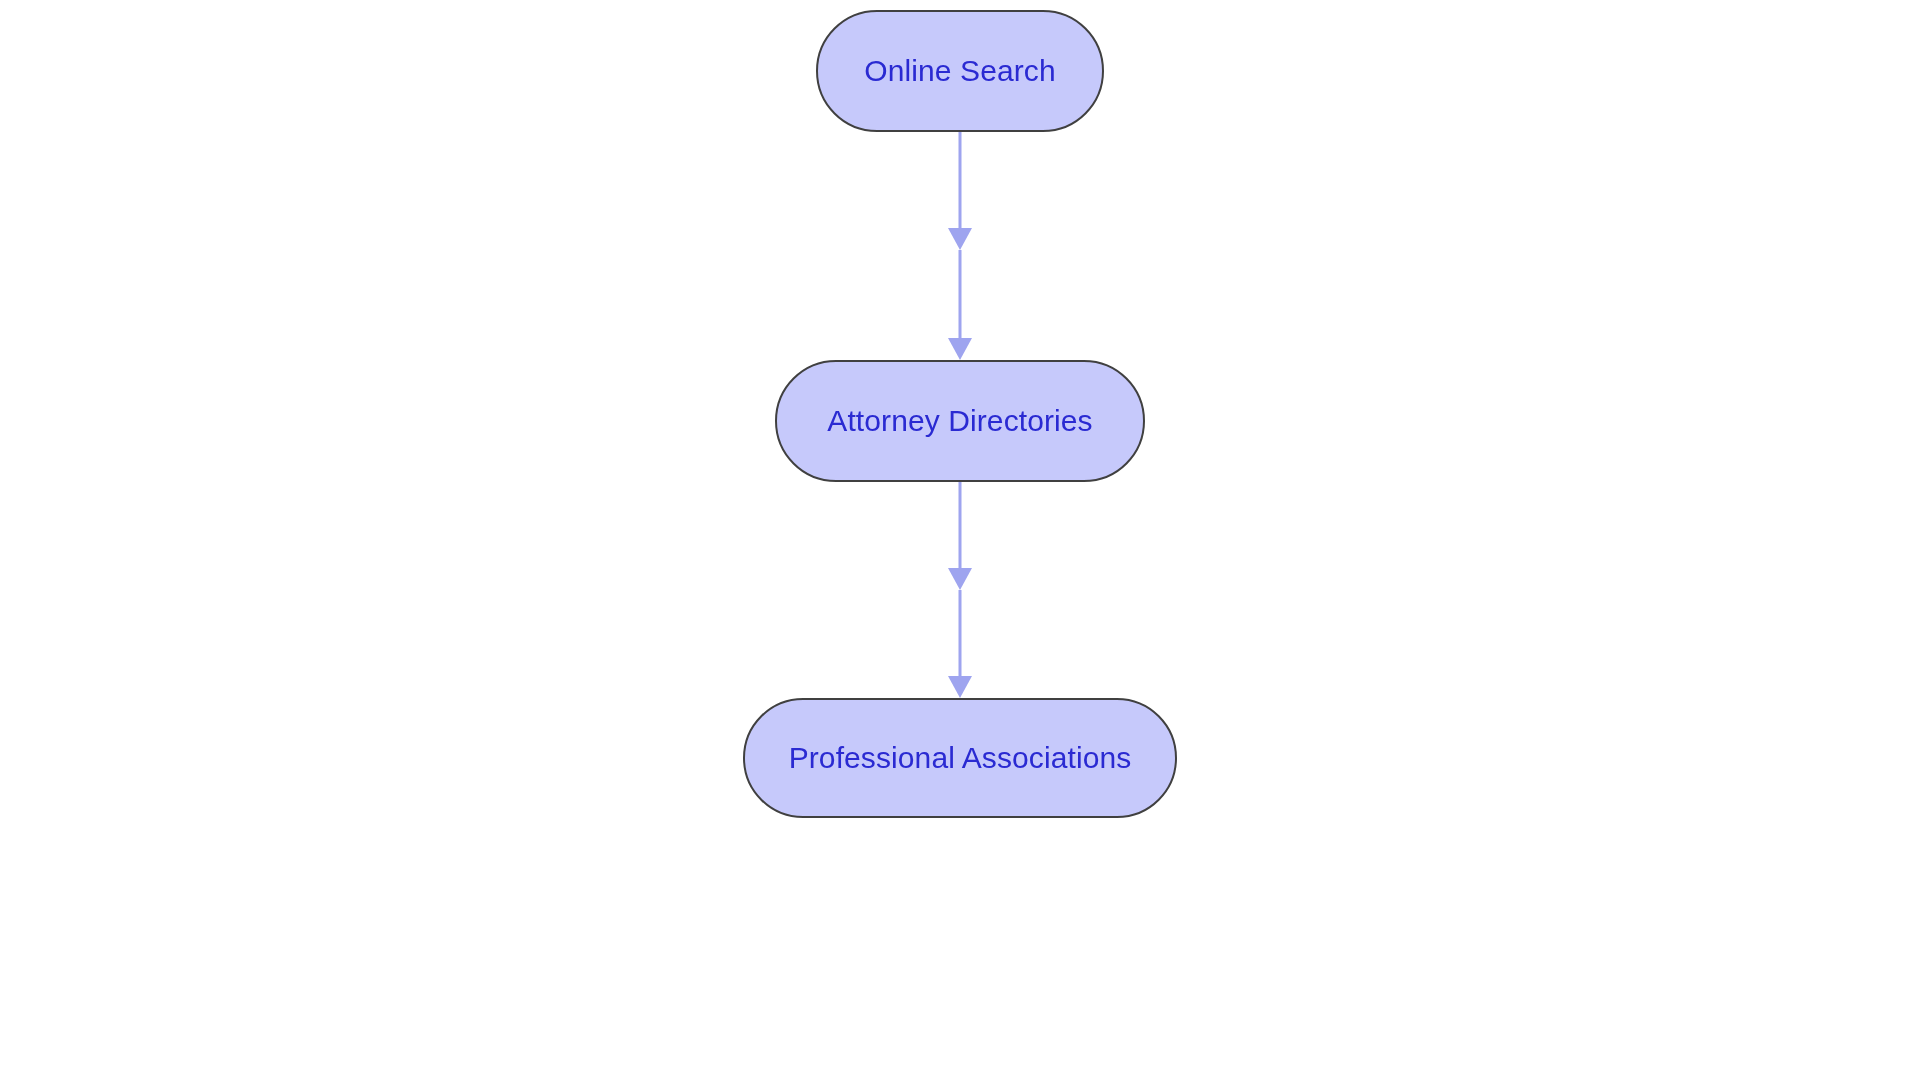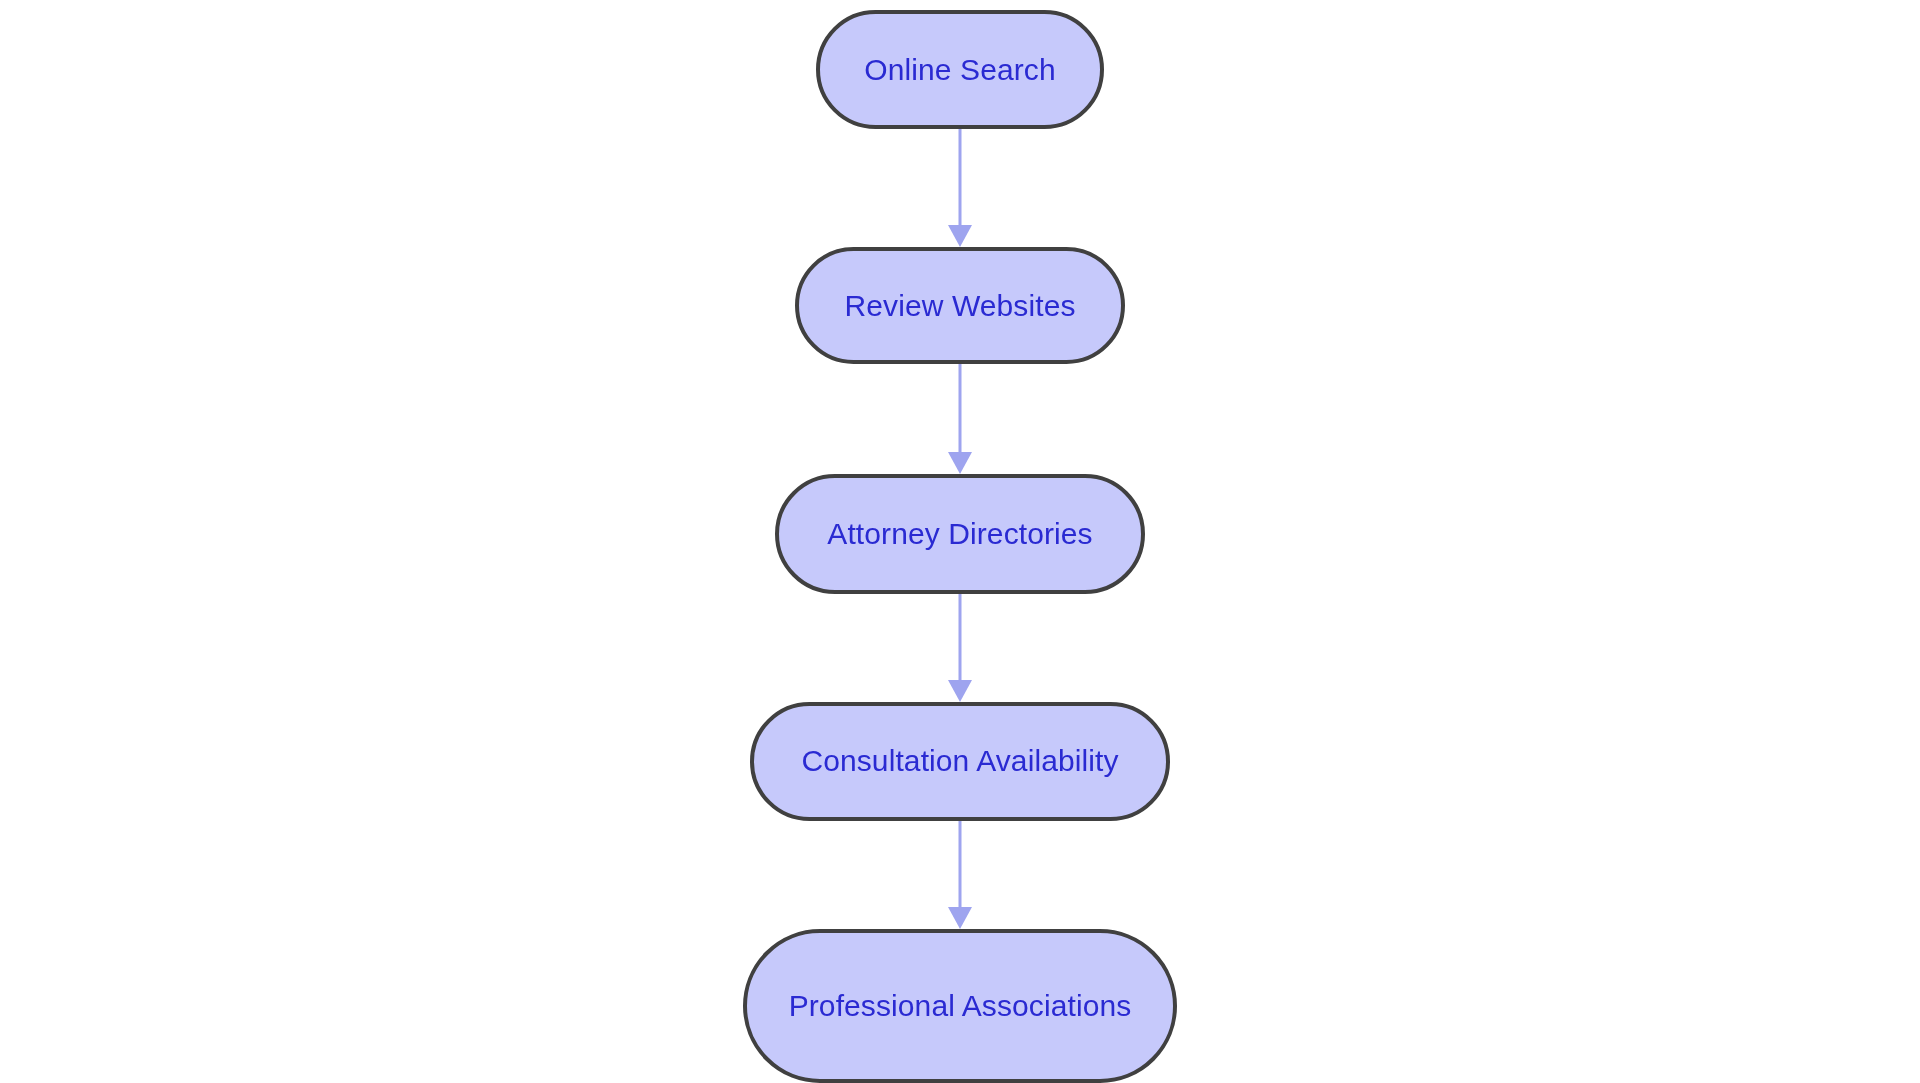--- a/index.html
+++ b/index.html
@@ -34,21 +34,21 @@
     align-items: center;
   }
 
   
   .flow-node {
     box-sizing: border-box;
     display: flex;
     align-items: center;
     justify-content: center;
     background: #c6c9fb;
-    border: 4px solid #404040;
+    border: 2px solid #404040;
     border-radius: 9999px;
     color: #2a2ad2;
     font-size: 30px;
     font-weight: 400;
     letter-spacing: 0.1px;
     line-height: 1;
     white-space: nowrap;
     user-select: none;
   }
   .flow-node .node-label {
@@ -56,21 +56,21 @@
     font-size: 30px;
     line-height: 1;
     padding: 0 4px;
   }
 
   
   .node-1 { width: 288px; height: 122px; margin-top: 10px; }
   .node-2 { width: 330px; height: 120px; }
   .node-3 { width: 370px; height: 122px; text-align: right; }
   .node-4 { width: 420px; height: 122px; }
-  .node-5 { width: 434px; height: 158px; }
+  .node-5 { width: 434px; height: 120px; }
 
   
   .flow-connector {
     position: relative;
     width: 26px;
     height: 118px;
     flex: none;
   }
   .flow-connector .conn-line {
     position: absolute;
@@ -108,41 +108,35 @@
 
     <div class="flow-node node-1">
       <span class="node-label">Online Search</span>
     </div>
 
     <div class="flow-connector conn-1">
       <div class="conn-line"></div>
       <div class="conn-arrowhead"></div>
     </div>
 
-    <div class="flow-node node-2">
-      <span class="node-label">Review Websites</span>
-    </div>
 
     <div class="flow-connector conn-2">
       <div class="conn-line"></div>
       <div class="conn-arrowhead"></div>
     </div>
 
     <div class="flow-node node-3">
       <span class="node-label">Attorney Directories</span>
     </div>
 
     <div class="flow-connector conn-3">
       <div class="conn-line"></div>
       <div class="conn-arrowhead"></div>
     </div>
 
-    <div class="flow-node node-4">
-      <span class="node-label">Consultation Availability</span>
-    </div>
 
     <div class="flow-connector conn-4">
       <div class="conn-line"></div>
       <div class="conn-arrowhead"></div>
     </div>
 
     <div class="flow-node node-5">
       <span class="node-label">Professional Associations</span>
     </div>
 

